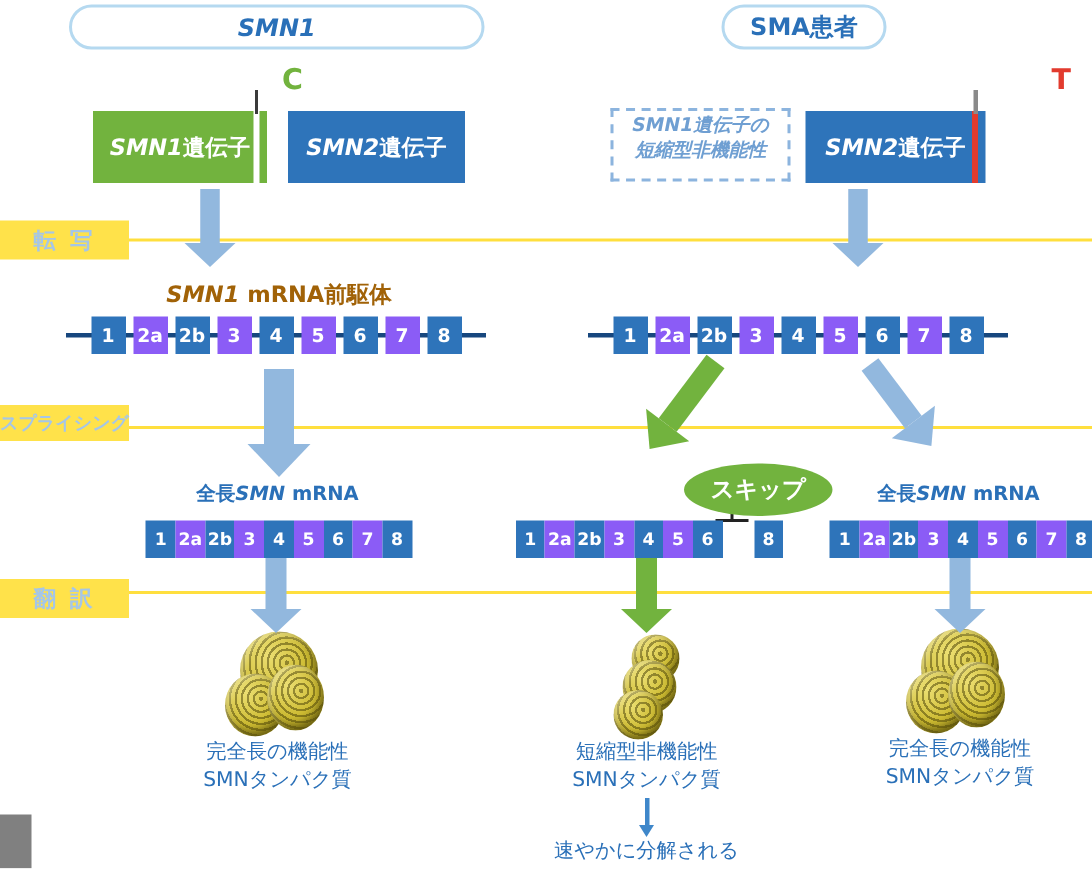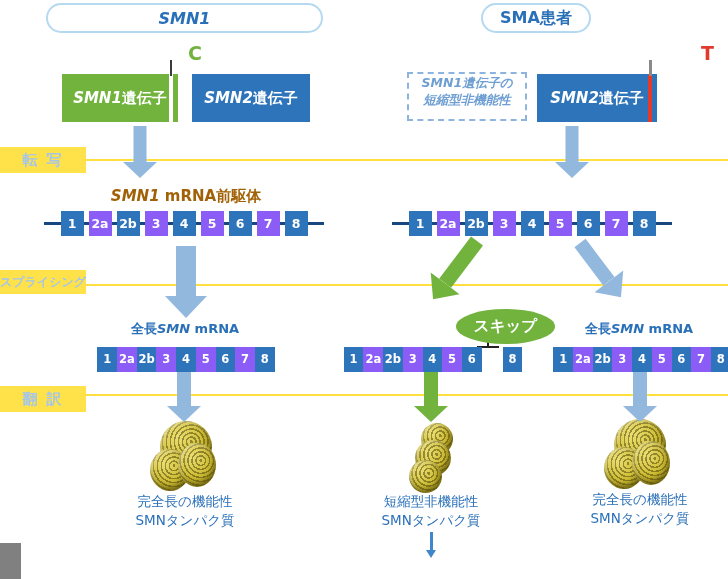--- a/index.html
+++ b/index.html
@@ -238,15 +238,16 @@
   </div>
   <div class="plabel" style="left:545px;top:490px;">
     <span style="display:block">完全長の機能性</span>
     <span style="display:block">SMNタンパク質</span>
   </div>
 
   <div class="thin-arrow">
       <i class="s"></i>
       <i class="h"></i>
     </div>
+  <div class="plabel" style="left:336px;top:558px;">速やかに分解される</div>
 
   <div class="corner"></div>
 </div>
 
 </body></html>

